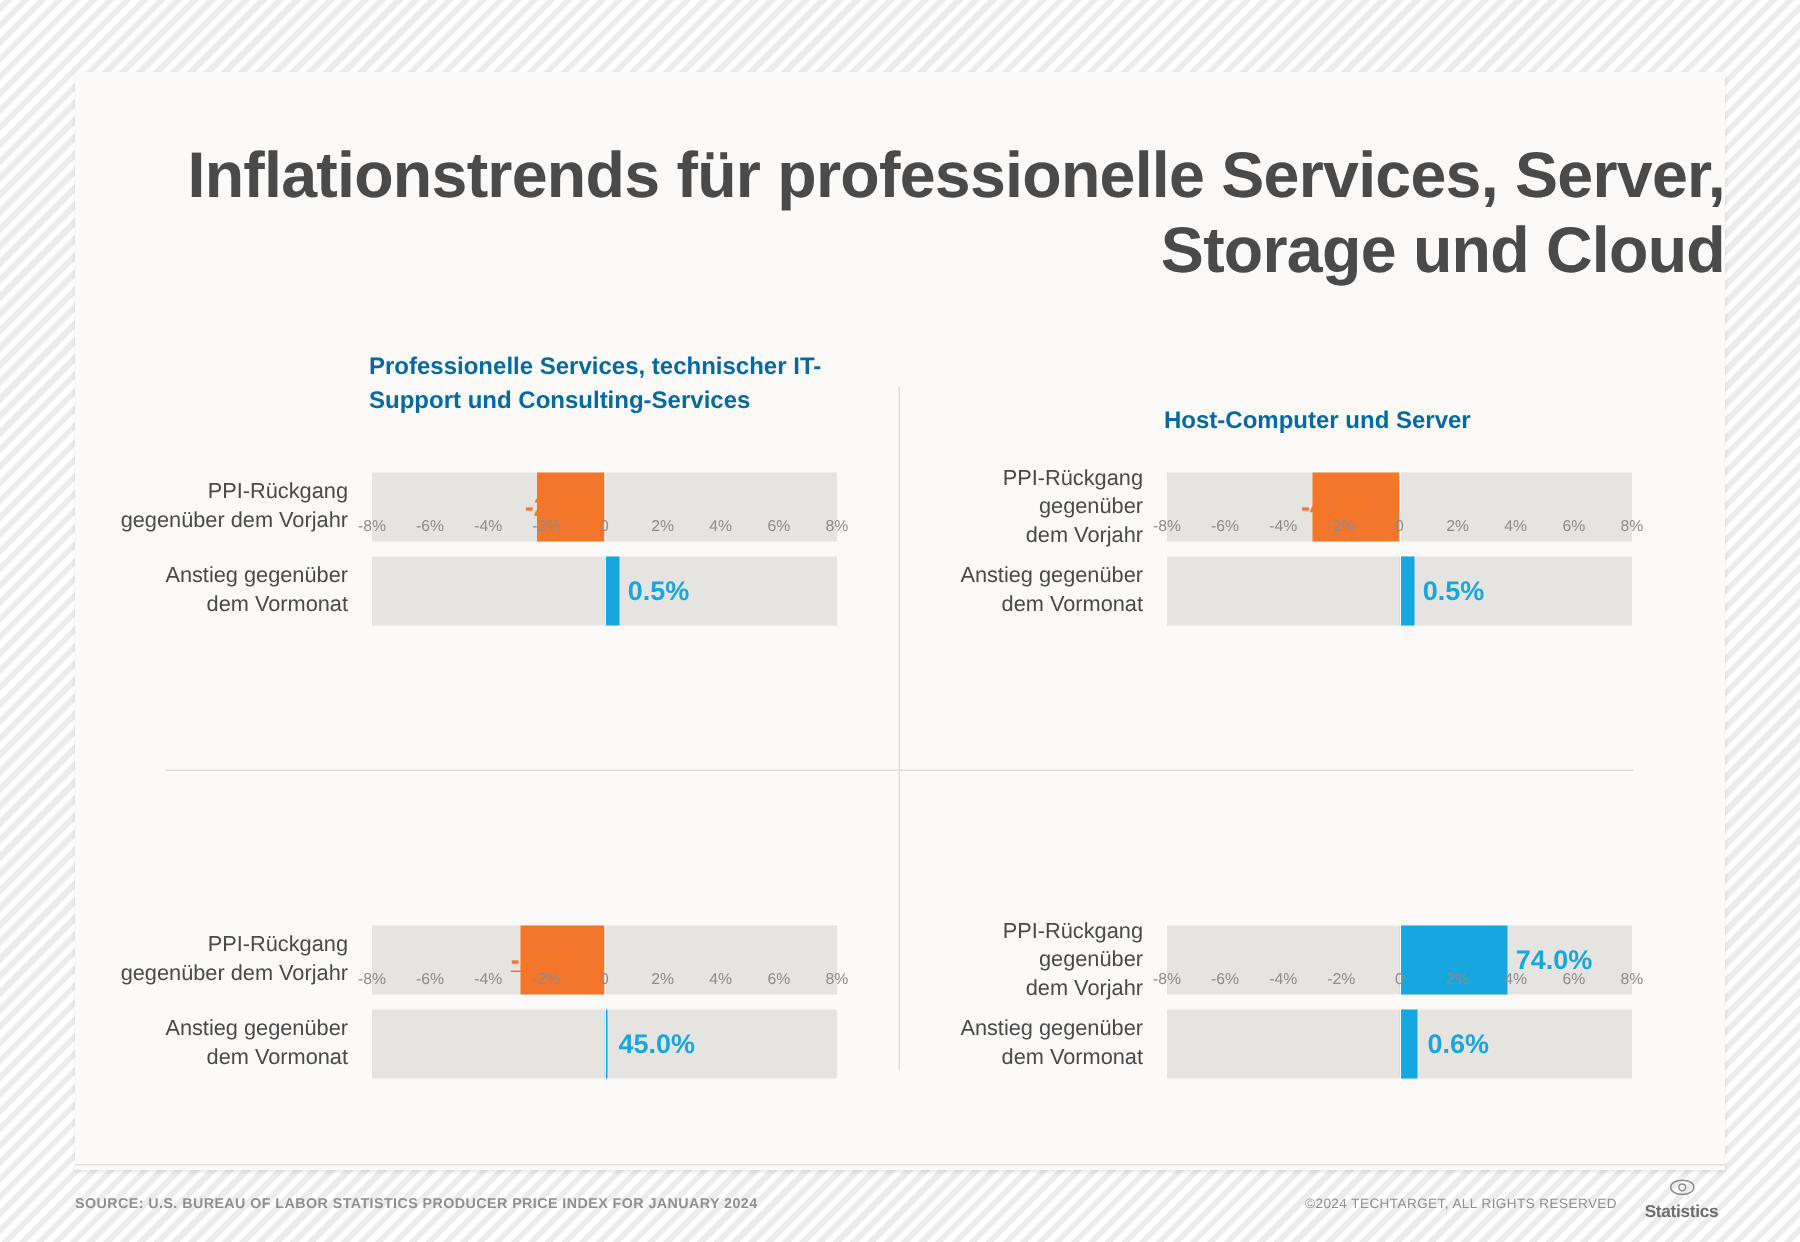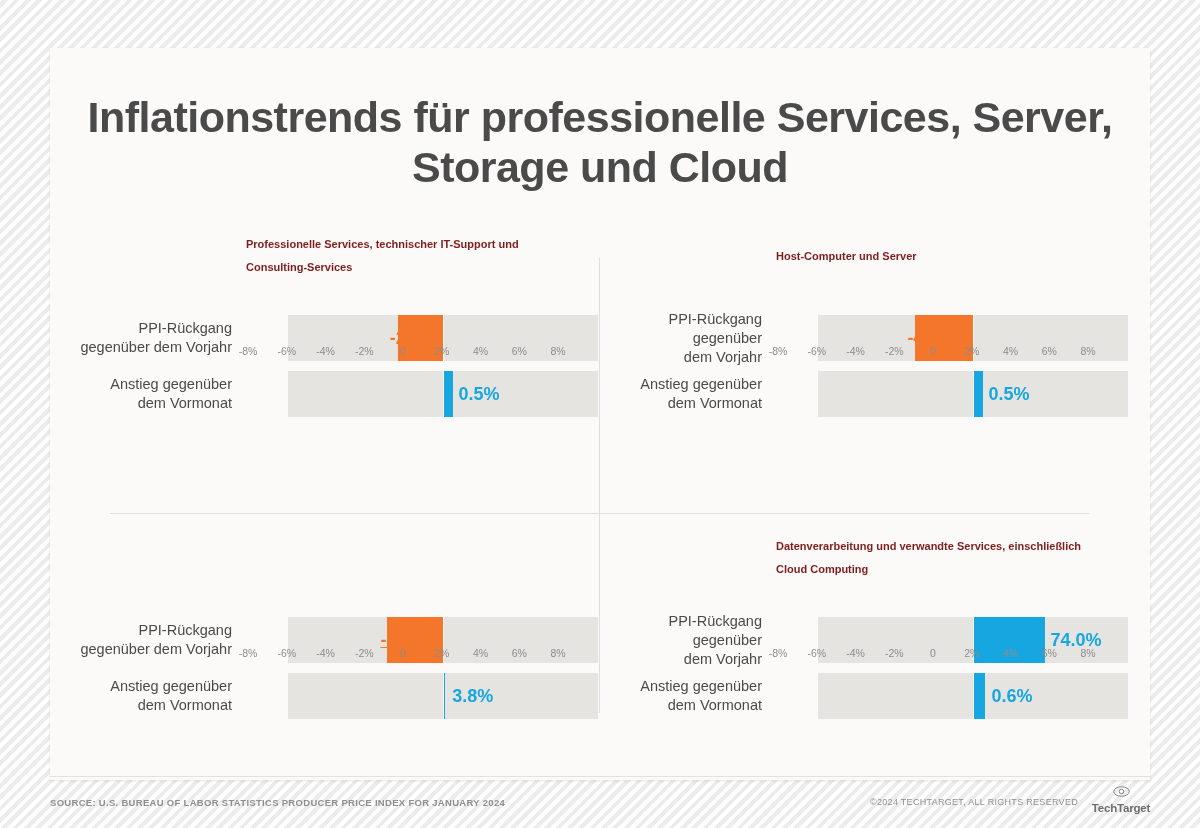--- a/index.html
+++ b/index.html
@@ -29,21 +29,21 @@
     height: 732px;
     background: #fbfaf9;
     box-shadow: 0 1px 3px rgba(0,0,0,0.10);
   }
 
   .title {
     position: absolute;
     left: 0;
     top: 44px;
     width: 1100px;
-    text-align: center;
+    text-align: right;
     font-size: 43px;
     line-height: 50px;
     font-weight: bold;
     color: #4a4a4a;
     letter-spacing: -0.5px;
   }
 
   .grid {
     position: absolute;
     left: 0;
@@ -86,24 +86,24 @@
   .panel.p0 { left: 10px;  top: 20px; }
   .panel.p1 { left: 540px; top: 20px; }
   .panel.p2 { left: 10px;  top: 322px; }
   .panel.p3 { left: 540px; top: 322px; }
 
   .panel-title {
     position: absolute;
     top: 0;
     left: 186px;
     width: 330px;
-    font-size: 11px;
+    font-size: 16px;
     line-height: 23px;
     font-weight: bold;
-    color: #7f1d1d;
+    color: #0369a1;
   }
 
   .panel .rows {
     position: absolute;
     left: 0;
     top: 82px;
     width: 520px;
   }
 
   .row {
@@ -130,21 +130,20 @@
     box-sizing: border-box;
   }
 
   .track {
     position: absolute;
     left: 188px;
     top: 0;
     width: 310px;
     height: 46px;
     background: #e6e4e1;
-    margin-left: 40px;
   }
 
   .zero-line {
     position: absolute;
     top: -2px;
     width: 1px;
     height: 50px;
     background: #ffffff;
   }
 
@@ -277,21 +276,21 @@
         <span class="tick" style="left:37.5%;">-2%</span>
         <span class="tick" style="left:50%;">0</span>
         <span class="tick" style="left:62.5%;">2%</span>
         <span class="tick" style="left:75%;">4%</span>
         <span class="tick" style="left:87.5%;">6%</span>
         <span class="tick" style="left:100%;">8%</span>
       </div>
     </div>
 
     <div class="panel p1">
-      <div class="panel-title" style="top:12px;">Host-Computer und Server</div>
+      <div class="panel-title" style="top:36px;">Host-Computer und Server</div>
       <div class="rows">
         <div class="row">
           <div class="row-label">
             <span>PPI-Rückgang</span>
             <span>gegenüber</span>
             <span>dem Vorjahr</span>
           </div>
           <div class="track">
             <div class="bar neg" style="right:50%; width:18.75%;"></div>
             <div class="zero-line" style="left:50%;"></div>
@@ -337,39 +336,38 @@
           </div>
         </div>
         <div class="row">
           <div class="row-label">
             <span>Anstieg gegenüber</span>
             <span>dem Vormonat</span>
           </div>
           <div class="track">
             <div class="bar pos" style="left:50%; width:0.8%;"></div>
             <div class="zero-line" style="left:50%;"></div>
-            <div class="bar-value pos" style="left:53%;">3.8%</div>
+            <div class="bar-value pos" style="left:53%;">45.0%</div>
           </div>
         </div>
       </div>
       <div class="axis">
         <span class="tick" style="left:0%;">-8%</span>
         <span class="tick" style="left:12.5%;">-6%</span>
         <span class="tick" style="left:25%;">-4%</span>
         <span class="tick" style="left:37.5%;">-2%</span>
         <span class="tick" style="left:50%;">0</span>
         <span class="tick" style="left:62.5%;">2%</span>
         <span class="tick" style="left:75%;">4%</span>
         <span class="tick" style="left:87.5%;">6%</span>
         <span class="tick" style="left:100%;">8%</span>
       </div>
     </div>
 
     <div class="panel p3">
-      <div class="panel-title">Datenverarbeitung und verwandte Services, einschließlich Cloud Computing</div>
       <div class="rows">
         <div class="row">
           <div class="row-label">
             <span>PPI-Rückgang</span>
             <span>gegenüber</span>
             <span>dem Vorjahr</span>
           </div>
           <div class="track">
             <div class="bar pos" style="left:50%; width:23.125%;"></div>
             <div class="zero-line" style="left:50%;"></div>
@@ -404,14 +402,14 @@
 </div>
 
 <div class="footer-line"></div>
 <div class="source">Source: U.S. Bureau of Labor Statistics Producer Price Index for January 2024</div>
 <div class="copyright">©2024 TechTarget, all rights reserved</div>
 <div class="logo">
   <svg class="eye" viewBox="0 0 34 22">
     <ellipse cx="17" cy="11" rx="15.5" ry="9.5" fill="none" stroke="#8a8a8a" stroke-width="2"></ellipse>
     <circle cx="17" cy="11" r="4.5" fill="none" stroke="#8a8a8a" stroke-width="2"></circle>
   </svg>
-  <span class="brand">TechTarget</span>
+  <span class="brand">Statistics</span>
 </div>
 
 </body></html>

